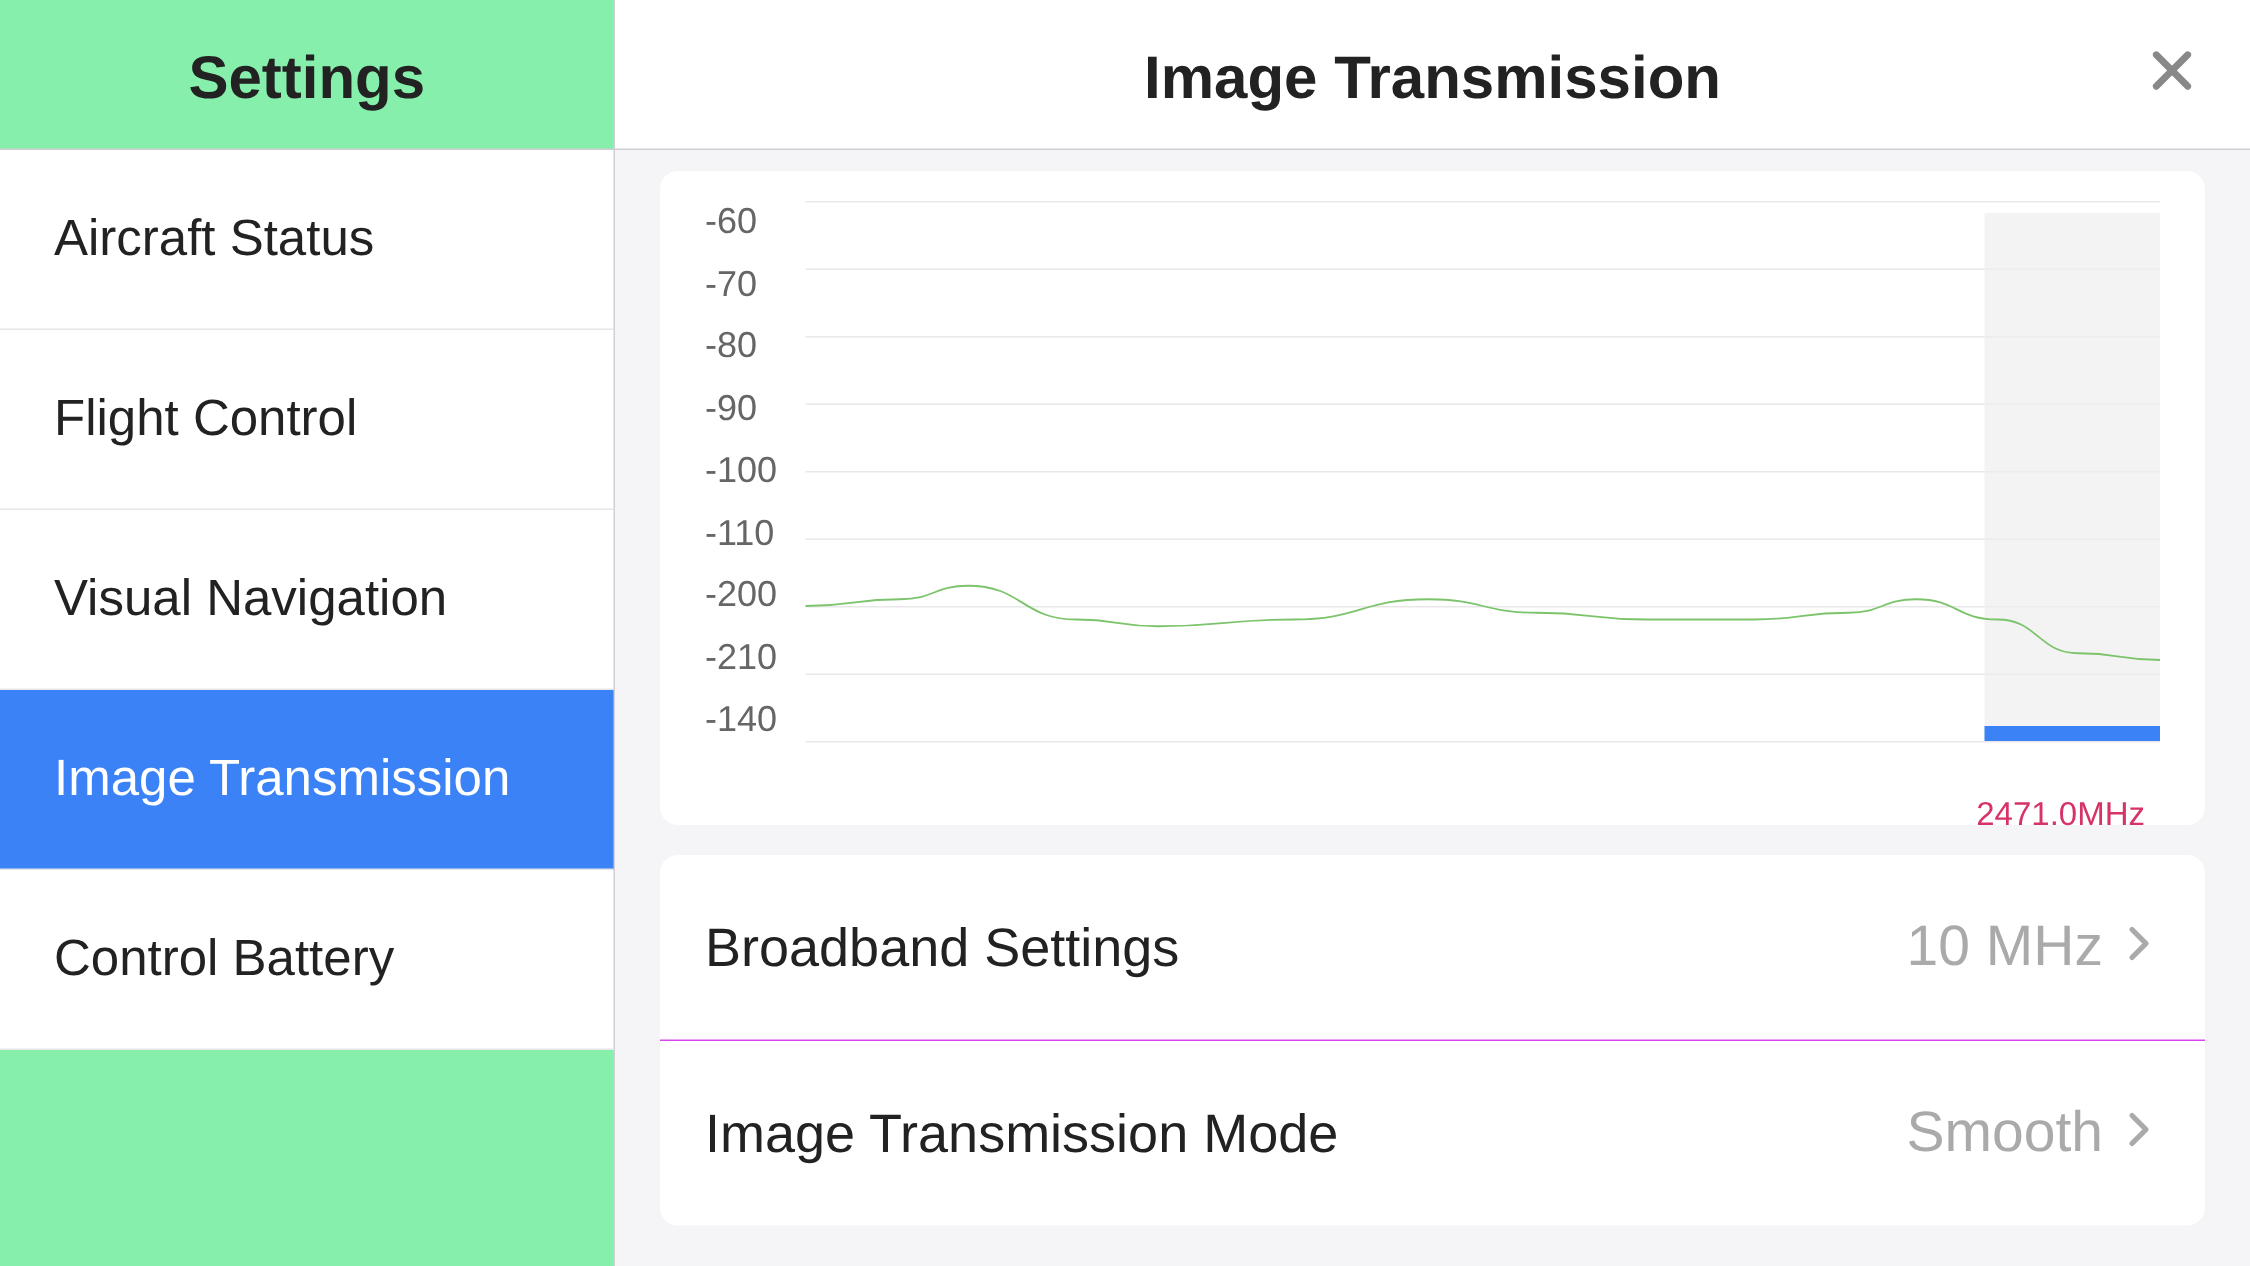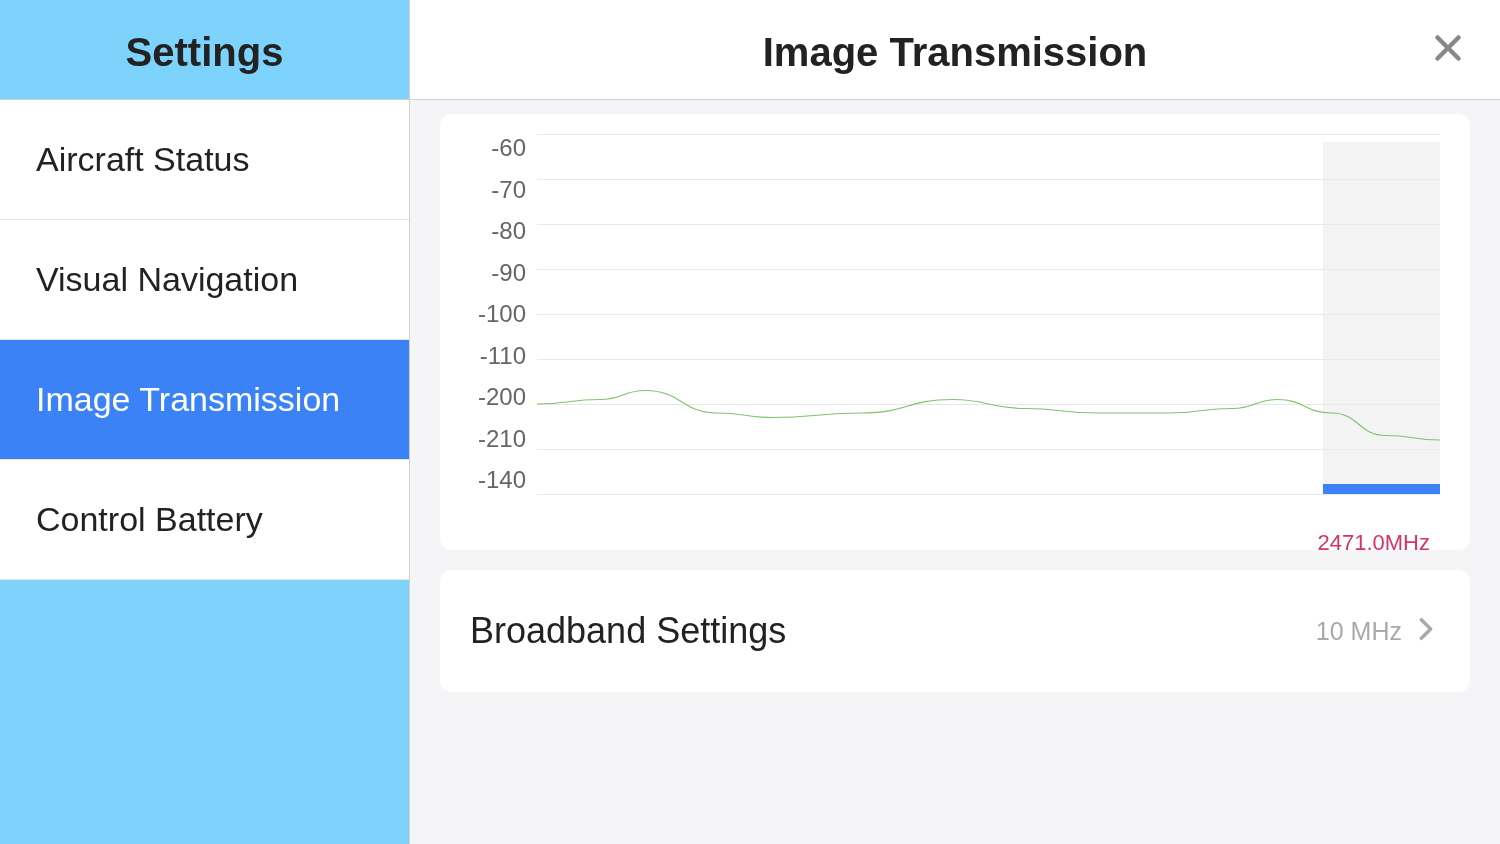--- a/index.html
+++ b/index.html
@@ -13,21 +13,21 @@
       width: 1500px;
       height: 844px;
       overflow: hidden;
     }
     .container {
       display: flex;
       height: 100%;
     }
     .sidebar {
       width: 410px;
-      background: #7dd3fc;
+      background: #86efac;
       border-right: 1px solid #d0d0d4;
       display: flex;
       flex-direction: column;
     }
     .sidebar-title {
       font-size: 40px;
       font-weight: 600;
       color: #222;
       text-align: center;
       padding: 30px 0 24px 0;
@@ -100,21 +100,21 @@
       height: 360px;
       display: flex;
     }
     .y-axis {
       display: flex;
       flex-direction: column;
       justify-content: space-between;
       width: 66px;
       font-size: 24px;
       color: #666;
-      text-align: right;
+      text-align: left;
       padding-right: 10px;
     }
     .plot {
       flex: 1;
       position: relative;
       border-left: 1px solid transparent;
     }
     .gridlines {
       position: absolute;
       top: 0;
@@ -178,39 +178,40 @@
     .settings-label {
       font-size: 36px;
       color: #222;
     }
     .settings-value-group {
       display: flex;
       align-items: center;
       gap: 10px;
     }
     .settings-value {
-      font-size: 25px;
+      font-size: 38px;
       color: #aaa;
     }
     .chevron {
       color: #aaa;
     }
     .chevron svg {
       width: 28px;
       height: 34px;
     }
   </style>
 </head>
 <body>
 
 <div class="container">
   <div class="sidebar">
     <div class="sidebar-title">Settings</div>
     <div class="sidebar-items">
       <div class="sidebar-item">Aircraft Status</div>
+      <div class="sidebar-item">Flight Control</div>
       <div class="sidebar-item">Visual Navigation</div>
       <div class="sidebar-item active">Image Transmission</div>
       <div class="sidebar-item">Control Battery</div>
     </div>
   </div>
 
   <div class="main">
     <div class="main-header">
       <div class="main-title">Image Transmission</div>
       <div class="close-btn">
@@ -264,15 +265,26 @@
         <div class="settings-label">Broadband Settings</div>
         <div class="settings-value-group">
           <div class="settings-value">10 MHz</div>
           <span class="chevron">
             <svg viewBox="0 0 24 24" fill="none" stroke="currentColor" stroke-width="3" stroke-linecap="round" stroke-linejoin="round">
               <polyline points="8 4 16 12 8 20"></polyline>
             </svg>
           </span>
         </div>
       </div>
+      <div class="settings-row">
+        <div class="settings-label">Image Transmission Mode</div>
+        <div class="settings-value-group">
+          <div class="settings-value">Smooth</div>
+          <span class="chevron">
+            <svg viewBox="0 0 24 24" fill="none" stroke="currentColor" stroke-width="3" stroke-linecap="round" stroke-linejoin="round">
+              <polyline points="8 4 16 12 8 20"></polyline>
+            </svg>
+          </span>
+        </div>
+      </div>
     </div>
   </div>
 </div>
 
 </body></html>

